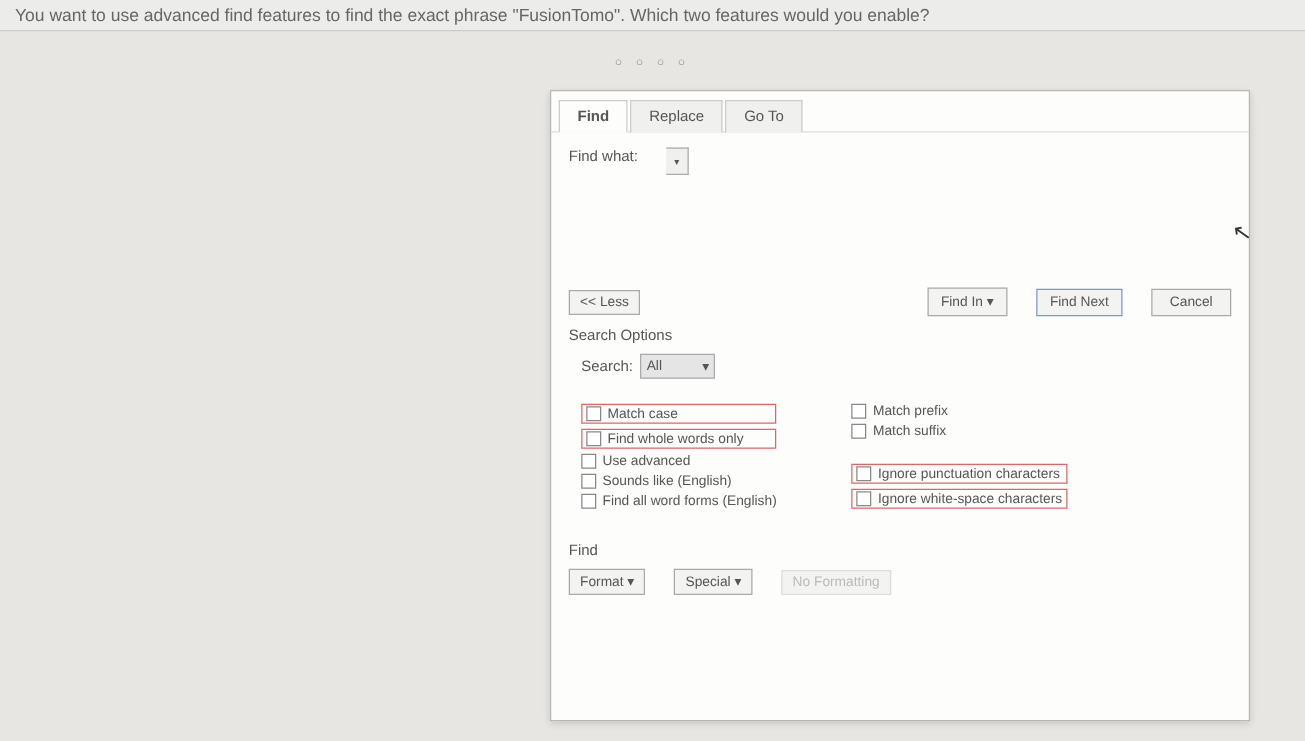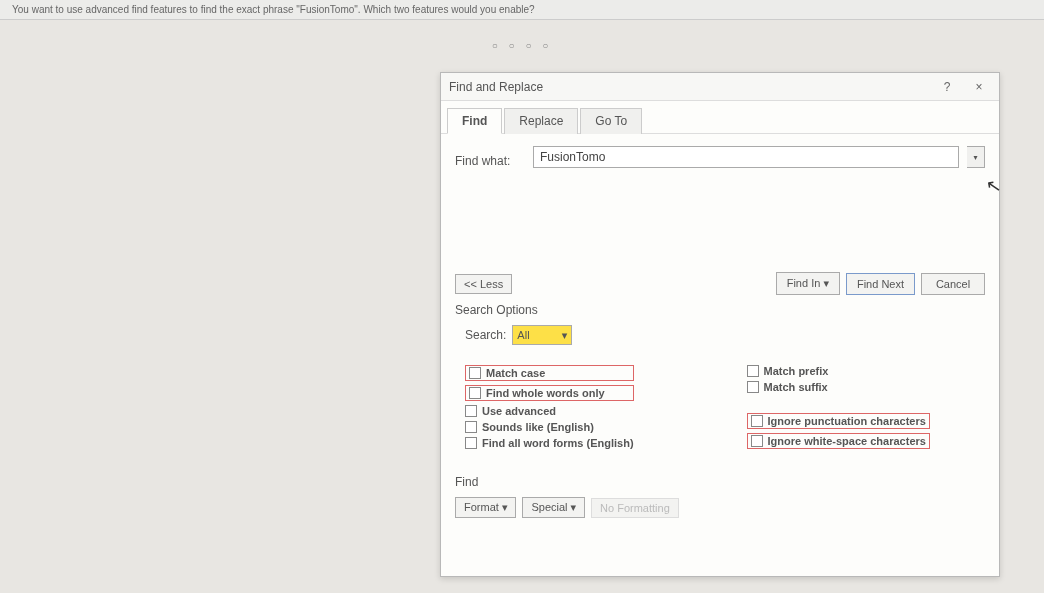--- a/index.html
+++ b/index.html
@@ -7,21 +7,21 @@
       font-family: 'Segoe UI', Tahoma, sans-serif;
       background: #e8e6e2;
       color: #555;
       width: 1044px;
       height: 593px;
       position: relative;
       overflow: hidden;
     }
     .question-bar {
       padding: 4px 12px;
-      font-size: 10px;
+      font-size: 14px;
       color: #666;
       border-bottom: 1px solid #ccc;
       background: #ececea;
     }
     .dots {
       text-align: center;
       margin-top: 20px;
       letter-spacing: 4px;
       color: #888;
       font-size: 10px;
@@ -60,97 +60,89 @@
       border: 1px solid #ccc;
       border-bottom: none;
       background: #f0f0ee;
       font-size: 12px;
       cursor:pointer;
       position: relative;
       top: 1px;
     }
     .tab.active { background: #fdfdfb; font-weight:600; border-bottom: 1px solid #fdfdfb;}
     .body { padding: 12px 14px; }
-    .row { display:flex; align-items:flex-end; gap: 8px; margin-bottom: 14px;}
+    .row { display:flex; align-items:flex-start; gap: 8px; margin-bottom: 0;}
     .label { font-size:12px; width: 70px;}
     .textbox {
       flex:1;
       height: 22px;
       border: 1px solid #aaa;
       background: #fff;
       padding: 0 6px;
       font-size:12px;
       color:#444;
     }
     .dropdown-btn {
       width: 18px; height:22px; border:1px solid #aaa; border-left:none;
       background:#f0f0ee; display:flex; align-items:center; justify-content:center;
       font-size:8px; cursor:pointer;
     }
     .spacer { height: 90px; }
-    .button-row { display:flex; gap:6px; align-items:center; margin-bottom: 8px;}
+    .button-row { display:flex; gap:23px; align-items:center; margin-bottom: 8px;}
     .btn {
       padding: 4px 10px;
       border: 1px solid #aaa;
       background: #f3f3f1;
       font-size: 11px;
       cursor:pointer;
       min-width: 64px;
       text-align:center;
       color:#555;
     }
     .btn.small { min-width: auto; padding: 3px 8px;}
     .btn.primary { border-color:#7a9acb; }
     .btn.disabled { color:#bbb; border-color:#ddd; cursor:default;}
     .section-label { font-size:12px; margin: 6px 0 8px 0; }
     .search-dd { display:flex; align-items:center; gap:6px; margin-left:10px; margin-bottom:20px;}
     .dd {
-      width: 60px; height:20px; border:1px solid #aaa; background:#fde047;
+      width: 60px; height:20px; border:1px solid #aaa; background:#e5e5e5;
       display:flex; align-items:center; padding:0 4px; font-size:11px;
       justify-content: space-between;
     }
-    .options-grid { display:flex; gap: 113px; padding-left: 10px; font-weight: bold;}
+    .options-grid { display:flex; gap: 60px; padding-left: 10px;}
     .col { display:flex; flex-direction:column; gap:4px; }
     .check { display:flex; align-items:center; gap:5px; font-size:11px; color:#555;}
     .checkbox {
       width:12px; height:12px; border:1px solid #888; background:#fff; flex-shrink:0;
     }
     .hl { border: 1px solid #d66; padding: 1px 3px; }
     .find-section { margin-top: 26px; }
     .cursor-arrow {
       position:absolute; right: -2px; top: 102px;
       font-size: 18px; color:#333;
       transform: rotate(-10deg);
     }
   </style>
 </head>
 <body>
 
 <div class="question-bar">You want to use advanced find features to find the exact phrase "FusionTomo". Which two features would you enable?</div>
 <div class="dots">○ ○ ○ ○</div>
 
 <div class="dialog">
-  <div class="titlebar">
-    <span>Find and Replace</span>
-    <div class="title-controls">
-      <span class="title-btn">?</span>
-      <span class="title-btn">×</span>
-    </div>
-  </div>
 
   <div class="tabs">
     <div class="tab active">Find</div>
     <div class="tab">Replace</div>
     <div class="tab">Go To</div>
   </div>
 
   <div class="body">
     <div class="row">
       <span class="label">Find what:</span>
-      <input class="textbox" type="text" value="FusionTomo" style="">
       <div class="dropdown-btn">▾</div>
     </div>
 
     <div class="spacer"></div>
 
     <div class="button-row">
       <div class="btn small">&lt;&lt; Less</div>
       <div style="flex:1"></div>
       <div class="btn">Find In ▾</div>
       <div class="btn primary">Find Next</div>

